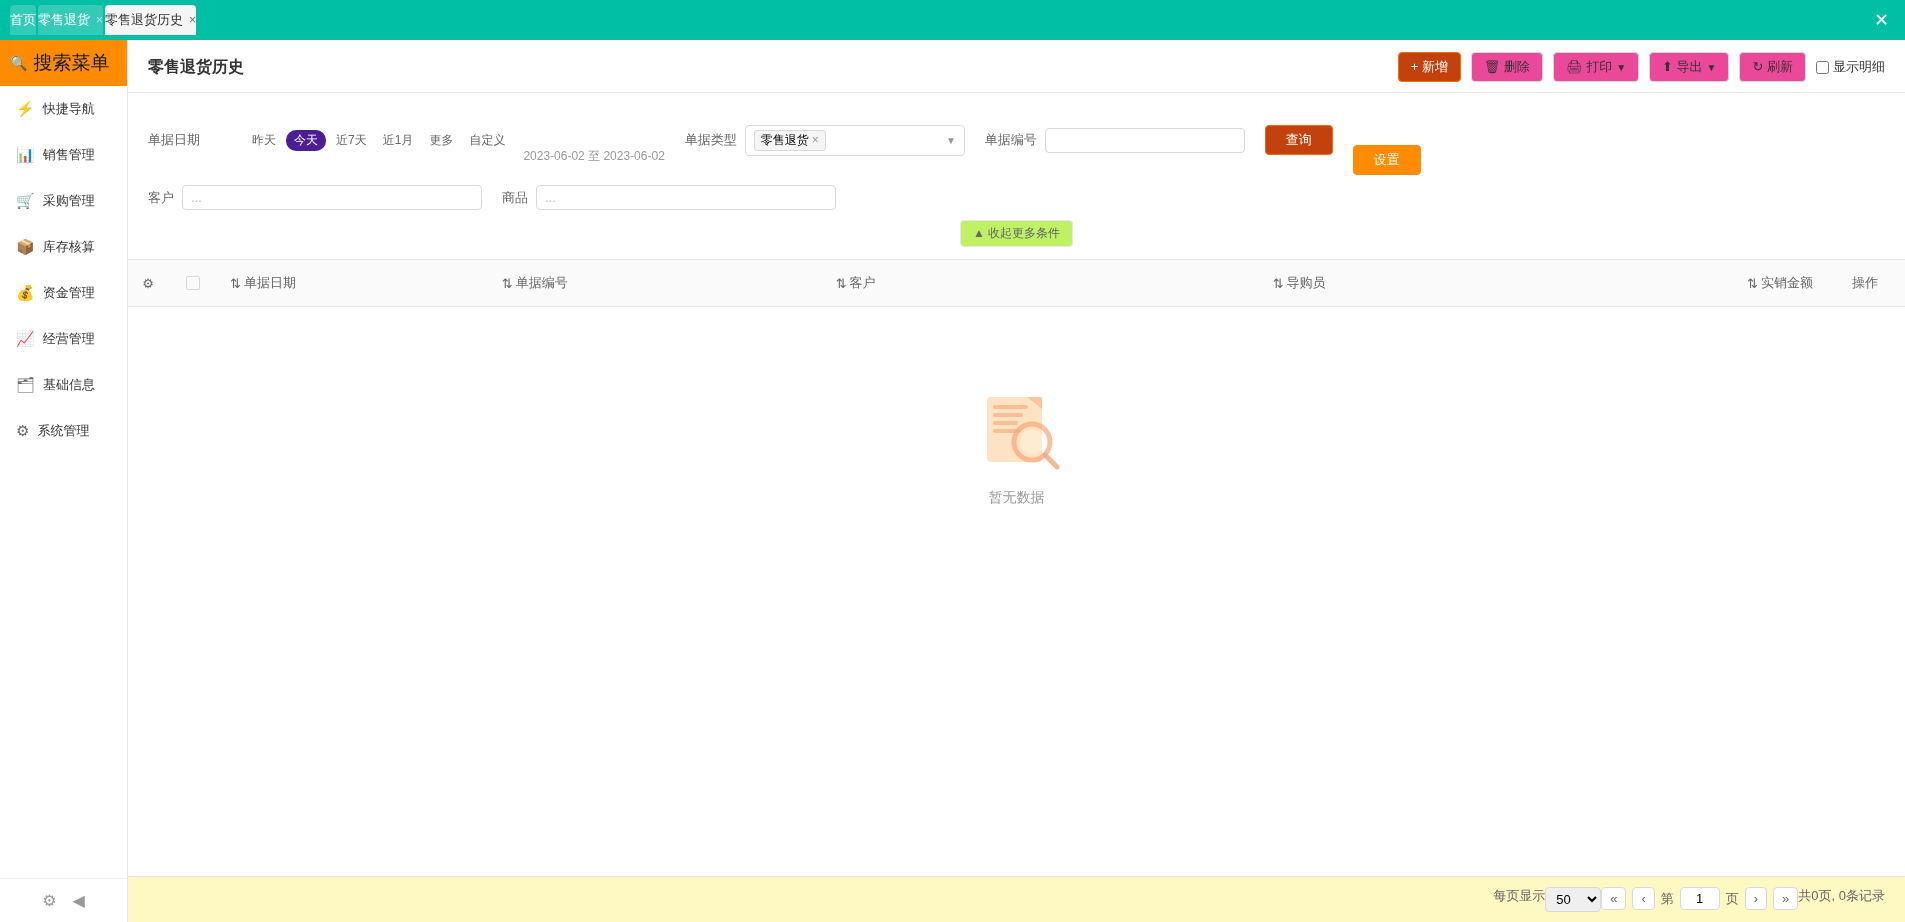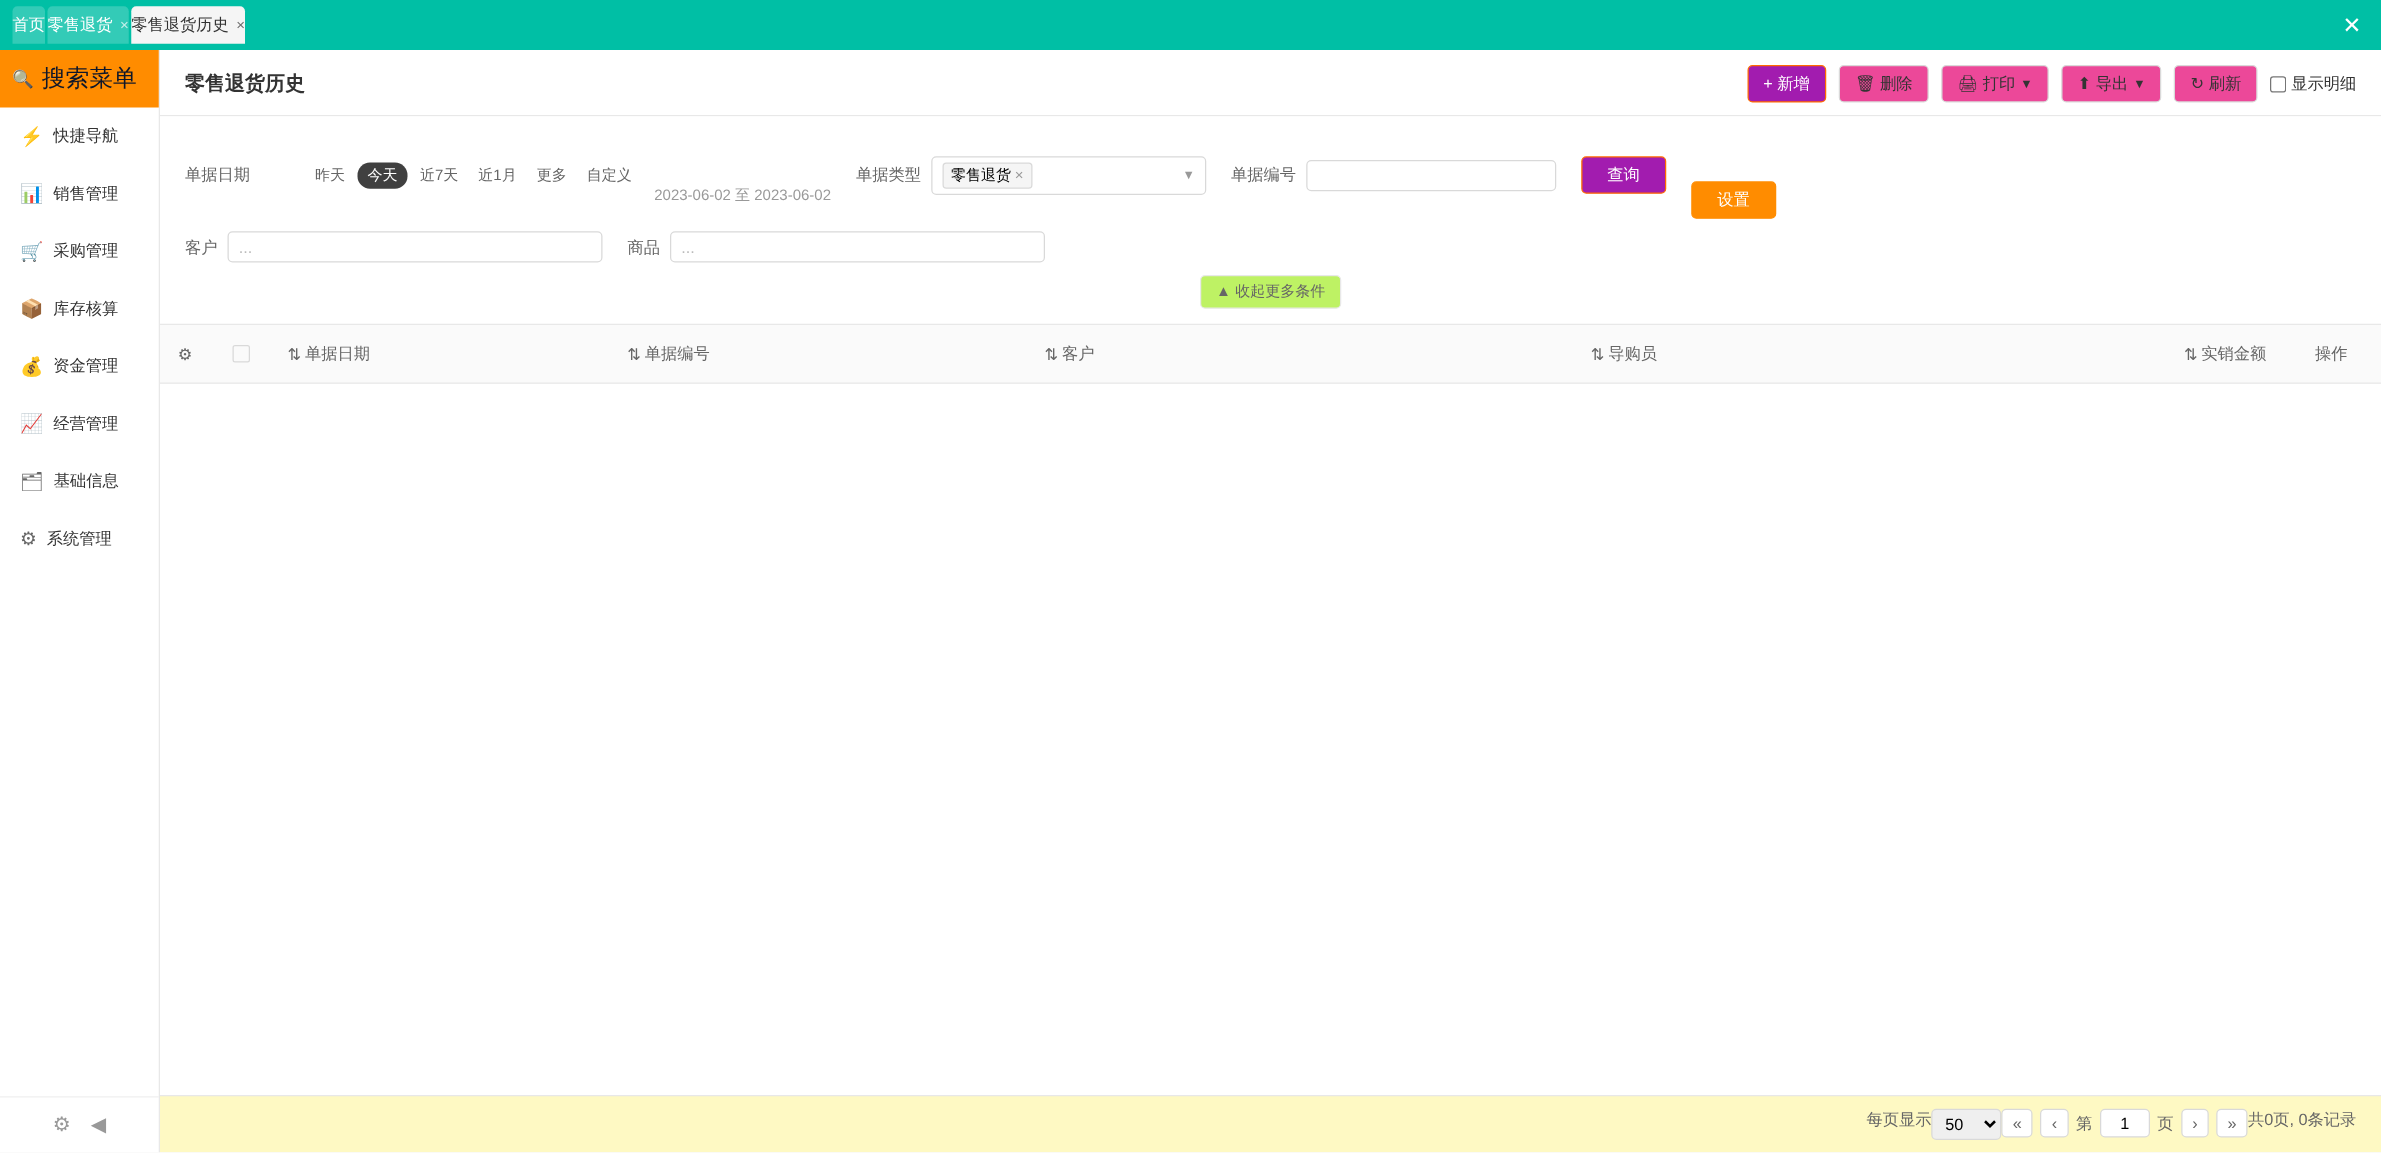--- a/index.html
+++ b/index.html
@@ -34,31 +34,31 @@
 
     
     .content { flex: 1; display: flex; flex-direction: column; overflow: hidden; }
 
     
     .page-header { background: #fff; padding: 12px 20px 0 20px; border-bottom: 1px solid #e8e8e8; }
     .page-title-row { display: flex; align-items: center; justify-content: space-between; margin-bottom: 10px; }
     .page-title { font-size: 16px; font-weight: 600; color: #333; }
     .toolbar { display: flex; align-items: center; gap: 10px; }
     .btn { display: flex; align-items: center; gap: 4px; padding: 5px 12px; border-radius: 4px; cursor: pointer; font-size: 13px; border: 1px solid #d9d9d9; background: #ec4899; color: #333; }
-    .btn-primary { background: #a21caf; color: #fff; border-color: #FF6A00; }
+    .btn-primary { background: #c2410c; color: #fff; border-color: #FF6A00; }
     .btn-setting { background: #FF8C00; color: #fff; border-color: #FF8C00; margin-top: 40px; }
 
     
     .filter-area { background: #fff; padding: 12px 20px; border-bottom: 1px solid #e8e8e8; }
     .filter-row { display: flex; align-items: center; gap: 20px; margin-bottom: 10px; flex-wrap: wrap; }
     .filter-item { display: flex; align-items: center; gap: 8px; }
     .filter-label { color: #666; white-space: nowrap; font-size: 13px; }
     .date-options { display: flex; align-items: center; gap: 4px; margin-left: 38px; }
     .date-opt { padding: 2px 6px; cursor: pointer; color: #666; font-size: 12px; border-radius: 3px; }
-    .date-opt.active { background: #404040; color: #fff; border-radius: 10px; padding: 2px 8px; }
+    .date-opt.active { background: #4c1d95; color: #fff; border-radius: 10px; padding: 2px 8px; }
     .date-range { color: #999; font-size: 12px; margin-left: 4px; margin-top: 33px; }
     .filter-input { border: 1px solid #d9d9d9; border-radius: 4px; padding: 4px 8px; font-size: 13px; color: #999; min-width: 180px; cursor: pointer; display: flex; align-items: center; justify-content: space-between; }
     .tag-select { display: flex; align-items: center; gap: 4px; border: 1px solid #d9d9d9; border-radius: 4px; padding: 4px 8px; min-width: 200px; background: #fff; cursor: pointer; }
     .tag { background: #f5f5f5; border: 1px solid #d9d9d9; border-radius: 3px; padding: 1px 6px; font-size: 12px; display: flex; align-items: center; gap: 3px; }
     .tag-close { cursor: pointer; color: #999; }
     .select-arrow { margin-left: auto; color: #999; font-size: 10px; }
     .collapse-btn { display: flex; align-items: center; gap: 4px; color: #666; cursor: pointer; font-size: 12px; padding: 4px 12px; border-radius: 4px; border: 1px solid #e8e8e8; background: #bef264; width: fit-content; margin: 0 auto; }
 
     
     .table-area { flex: 1; overflow: auto; background: #fff; margin: 0; }
@@ -274,20 +274,37 @@
           </div>
           <div class="th th-amount" style="flex:1; justify-content:flex-end;">
             <span>⇅</span>
             <span>实销金额</span>
           </div>
           <div class="th th-action">
             <span>操作</span>
           </div>
         </div>
 
+        <div class="empty-state">
+          <svg class="empty-illustration" viewBox="0 0 100 90" xmlns="http://www.w3.org/2000/svg">
+
+            <rect x="20" y="10" width="55" height="65" rx="4" ry="4" fill="#FDDCB5" opacity="0.8"></rect>
+            <rect x="26" y="18" width="35" height="4" rx="2" fill="#F5A77A" opacity="0.6"></rect>
+            <rect x="26" y="26" width="30" height="4" rx="2" fill="#F5A77A" opacity="0.6"></rect>
+            <rect x="26" y="34" width="25" height="4" rx="2" fill="#F5A77A" opacity="0.6"></rect>
+            <rect x="26" y="42" width="28" height="4" rx="2" fill="#F5A77A" opacity="0.6"></rect>
+
+            <circle cx="65" cy="55" r="18" fill="none" stroke="#F5A77A" stroke-width="5" opacity="0.7"></circle>
+            <circle cx="65" cy="55" r="12" fill="#FFF3E0" opacity="0.5"></circle>
+            <line x1="78" y1="68" x2="90" y2="80" stroke="#F5A77A" stroke-width="5" stroke-linecap="round" opacity="0.8"></line>
+
+            <polygon points="60,10 75,10 75,22" fill="#F5A77A" opacity="0.5"></polygon>
+          </svg>
+          <span class="empty-text">暂无数据</span>
+        </div>
       </div>
 
       <div class="pagination-bar">
         <span class="pagination-label">每页显示</span>
         <select class="page-size-select">
           <option>50</option>
           <option>20</option>
           <option>100</option>
         </select>
         <div class="page-nav">

